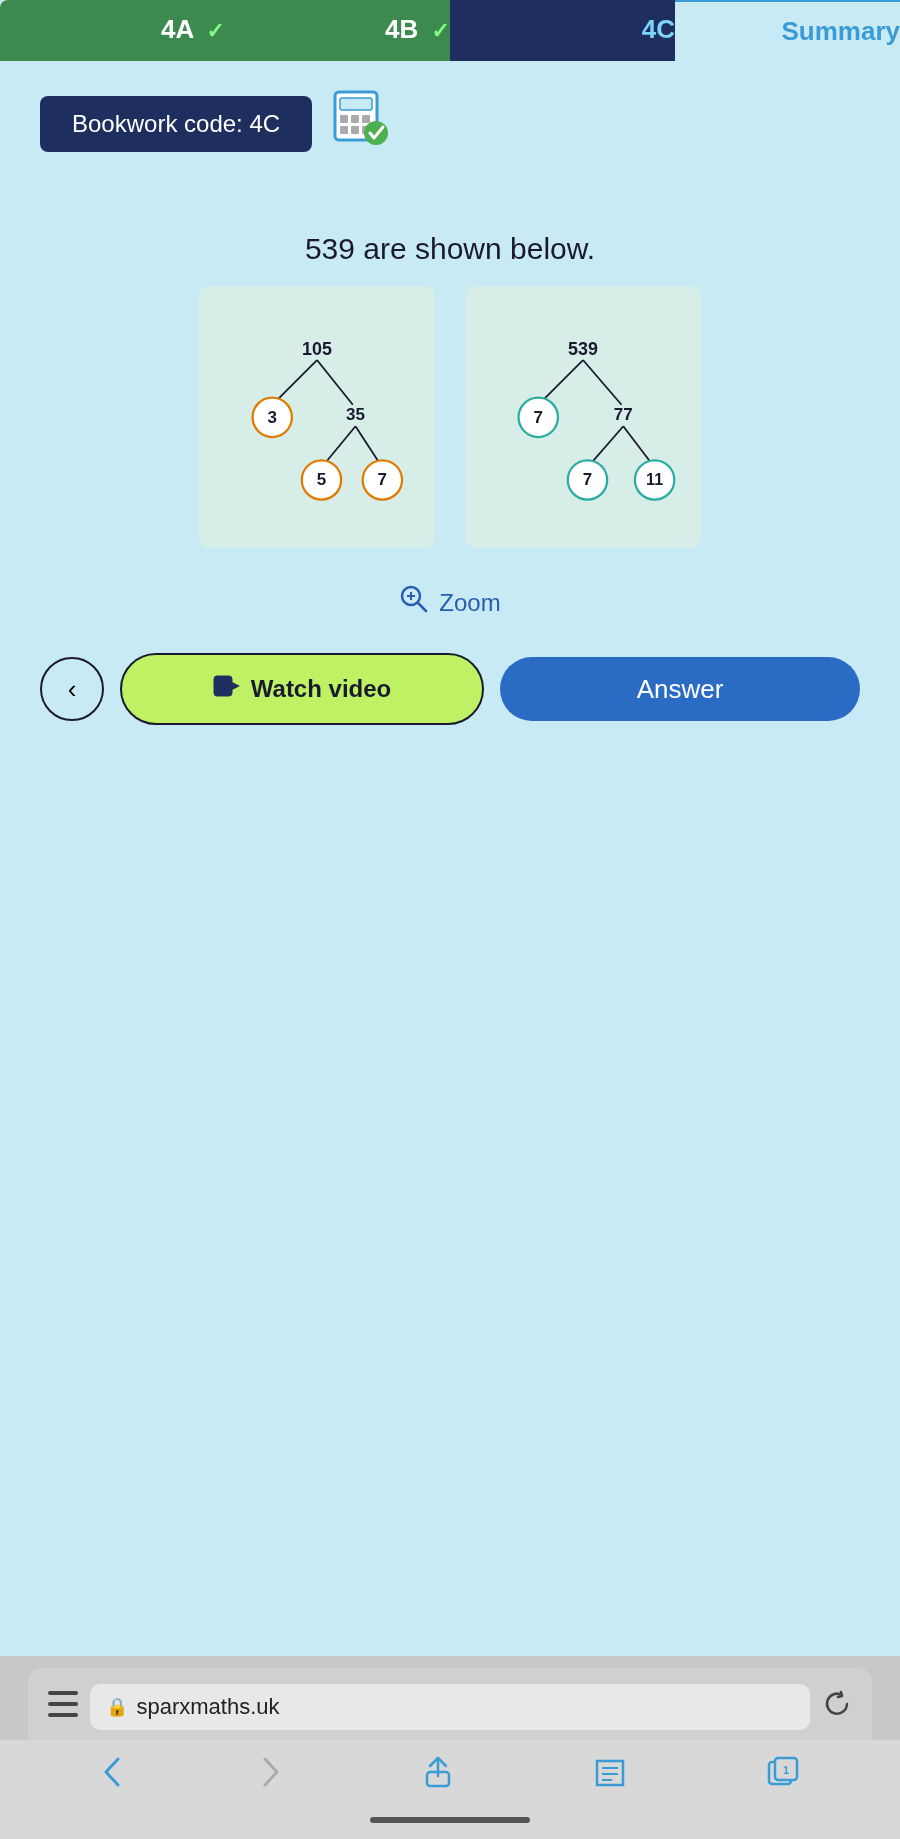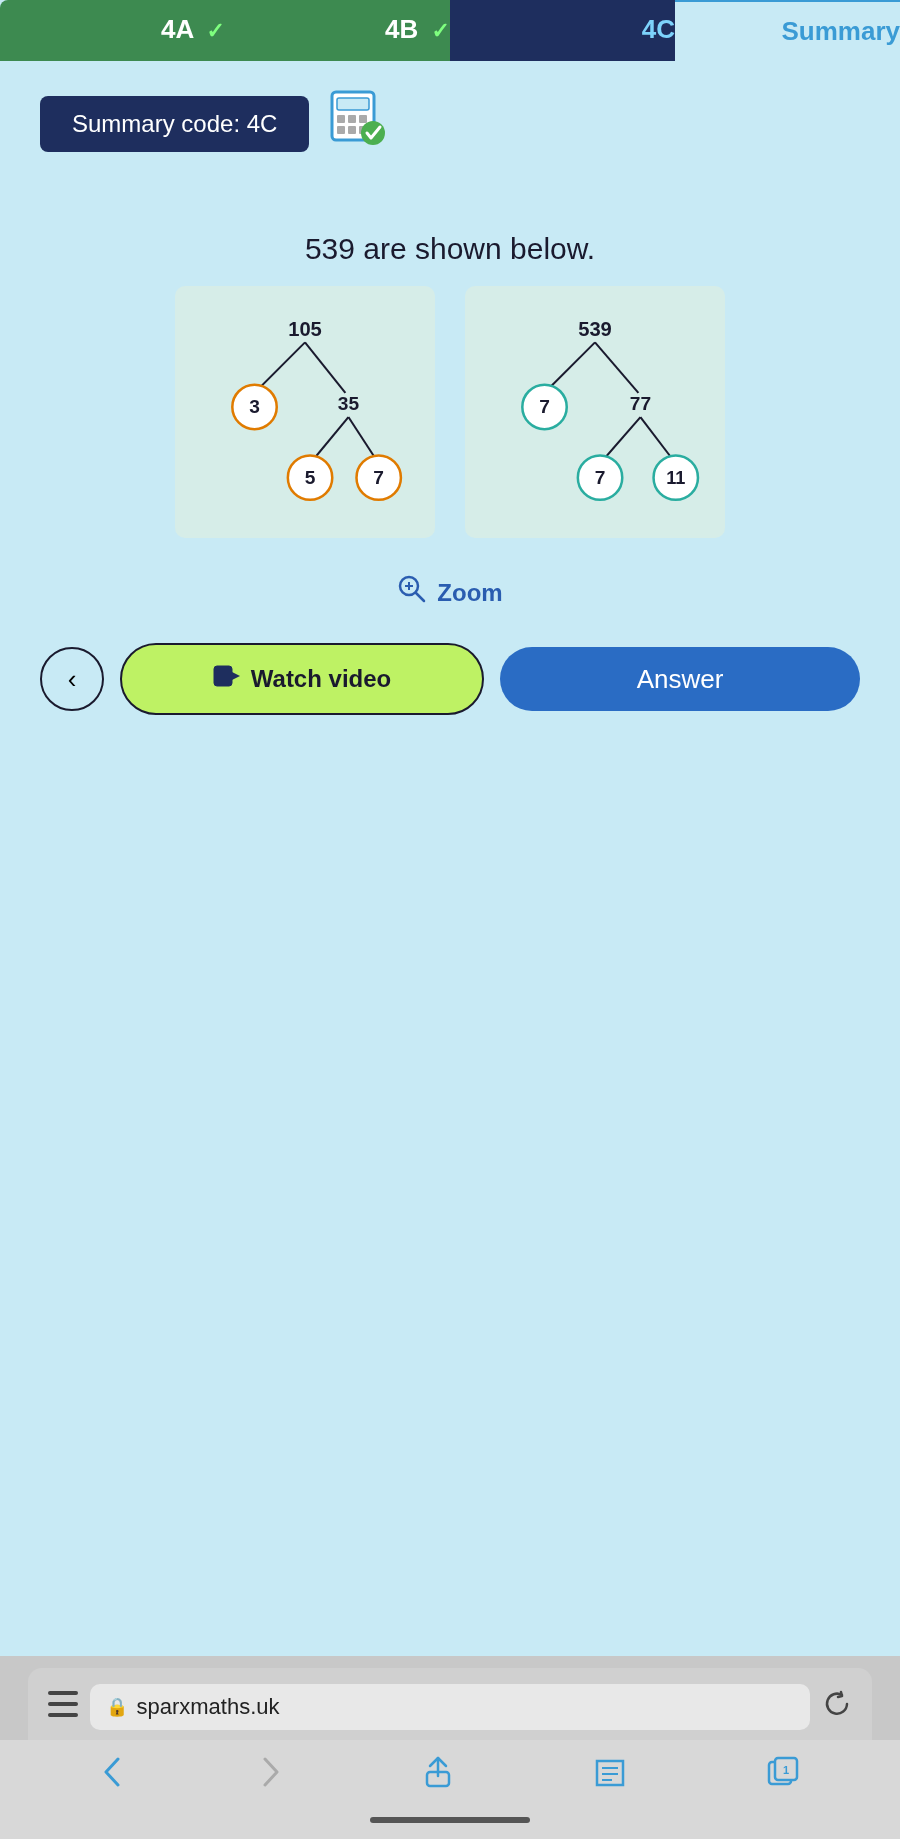--- a/index.html
+++ b/index.html
@@ -110,38 +110,38 @@
     .trees-container {
       display: flex;
       gap: 30px;
       justify-content: center;
       margin-bottom: 36px;
     }
 
     .tree-box {
       background: #d6ede8;
       border-radius: 10px;
-      padding: 24px 24px 24px;
-      width: 260px;
+      padding: 34px 24px 24px;
+      width: 236px;
     }
 
     
     .tree-svg {
       width: 100%;
       height: 200px;
     }
 
     
     .zoom-btn {
       display: flex;
       align-items: center;
       gap: 10px;
       color: #2a5db0;
       font-size: 24px;
-      font-weight: 700;
+      font-weight: 400;
       cursor: pointer;
       margin-bottom: 32px;
       text-align: center;
     }
     .zoom-icon {
       font-size: 26px;
     }
 
     
     .action-bar {
@@ -276,21 +276,21 @@
     <span>4C</span>
   </div>
   <div class="tab tab-summary">
     <span>Summary</span>
   </div>
 </div>
 
 <div class="main-content">
 
   <div class="bookwork-row">
-    <div class="bookwork-badge">Summary code: 4C</div>
+    <div class="bookwork-badge">Bookwork code: 4C</div>
     <div class="calculator-icon">
       
       <svg width="58" height="58" viewBox="0 0 58 58" fill="none" xmlns="http://www.w3.org/2000/svg">
         <rect x="3" y="3" width="42" height="48" rx="4" fill="white" stroke="#3a9bd5" stroke-width="3"></rect>
         <rect x="8" y="9" width="32" height="12" rx="2" fill="#c8eaf5" stroke="#3a9bd5" stroke-width="1.5"></rect>
         <rect x="8" y="26" width="8" height="8" rx="1" fill="#aaa"></rect>
         <rect x="19" y="26" width="8" height="8" rx="1" fill="#aaa"></rect>
         <rect x="30" y="26" width="8" height="8" rx="1" fill="#aaa"></rect>
         <rect x="8" y="37" width="8" height="8" rx="1" fill="#aaa"></rect>
         <rect x="19" y="37" width="8" height="8" rx="1" fill="#aaa"></rect>

